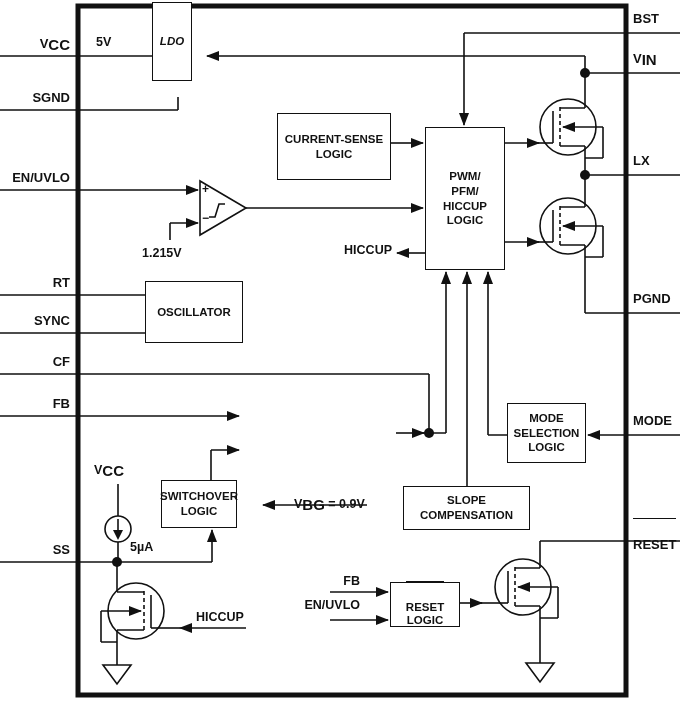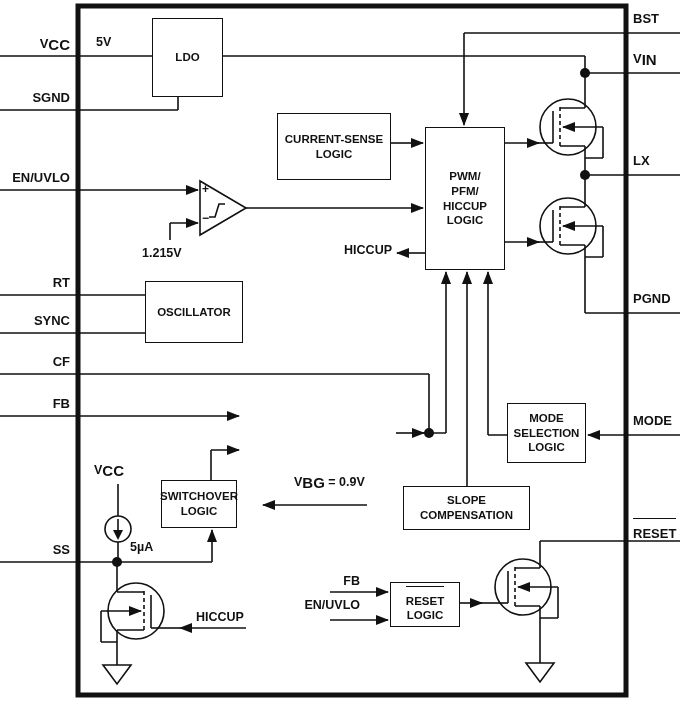--- a/index.html
+++ b/index.html
@@ -20,21 +20,21 @@
     letter-spacing:0px;z-index:3;
   }
   .lbl{
     position:absolute;font-size:13px;font-weight:bold;line-height:1.2;z-index:4;
     white-space:nowrap;
   }
   .ann{font-size:12.5px;}
   .tr{text-align:right;}
   .tc{}
   .sb{font-size:15px;font-weight:bold;vertical-align:-2px;letter-spacing:0;}
-  .ovl{display:inline-block;border-top:1.6px solid #111;padding-top:8px;line-height:1.1;}
+  .ovl{display:inline-block;border-top:1.6px solid #111;padding-top:19px;line-height:1.1;}
   .cmp-sign{position:absolute;font-size:12px;font-weight:bold;z-index:4;}
 </style>
 </head>
 <body>
 
 <div class="stage">
 
   <svg width="680" height="703" viewBox="0 0 680 703">
     <defs>
       <marker id="ah" markerUnits="userSpaceOnUse" markerWidth="13" markerHeight="10" refX="12" refY="5" orient="auto">
@@ -142,21 +142,21 @@
     </g>
 
     <g>
       <circle class="dot" cx="585" cy="73" r="5"></circle>
       <circle class="dot" cx="585" cy="175" r="5"></circle>
       <circle class="dot" cx="429" cy="433" r="5"></circle>
       <circle class="dot" cx="117" cy="562" r="5"></circle>
     </g>
   </svg>
 
-  <div class="blk" style="left:152px;top:18px;width:71px;height:79px;">LDO</div>
+  <div class="blk" style="left:152px;top:2px;width:40px;height:79px;font-style:italic;">LDO</div>
   <div class="blk" style="left:277px;top:113px;width:114px;height:67px;">CURRENT-SENSE
 LOGIC</div>
   <div class="blk" style="left:425px;top:127px;width:80px;height:143px;">PWM/
 PFM/
 HICCUP
 LOGIC</div>
   <div class="blk" style="left:145px;top:281px;width:98px;height:62px;">OSCILLATOR</div>
   <div class="blk" style="left:507px;top:403px;width:79px;height:60px;">MODE
 SELECTION
 LOGIC</div>
@@ -183,20 +183,20 @@
   <div class="lbl" style="left:633px;top:153px;"><span>LX</span></div>
   <div class="lbl" style="left:633px;top:291px;"><span>PGND</span></div>
   <div class="lbl" style="left:633px;top:413px;"><span>MODE</span></div>
   <div class="lbl" style="left:633px;top:518px;"><span class="ovl">RESET</span></div>
 
   <div class="lbl ann tc" style="left:96px;top:35px;width:34px;">5V</div>
   <div class="lbl ann tc" style="left:142px;top:246px;width:56px;">1.215V</div>
   <div class="cmp-sign" style="left:202px;top:182px;">+</div>
   <div class="cmp-sign" style="left:202px;top:211px;">−</div>
   <div class="lbl ann tr" style="left:338px;top:243px;width:54px;">HICCUP</div>
-  <div class="lbl ann tc" style="left:294px;top:474px;width:84px;"><span>V</span><span class="sb">BG</span><span> = 0.9V</span></div>
+  <div class="lbl ann tc" style="left:294px;top:496px;width:84px;"><span>V</span><span class="sb">BG</span><span> = 0.9V</span></div>
   <div class="lbl ann tc" style="left:94px;top:462px;width:50px;"><span>V</span><span class="sb">CC</span></div>
   <div class="lbl ann" style="left:130px;top:540px;width:40px;">5µA</div>
   <div class="lbl ann" style="left:196px;top:610px;width:60px;">HICCUP</div>
   <div class="lbl ann tr" style="left:326px;top:574px;width:34px;">FB</div>
   <div class="lbl ann tr" style="left:300px;top:598px;width:60px;">EN/UVLO</div>
 
 </div>
 
 </body></html>

